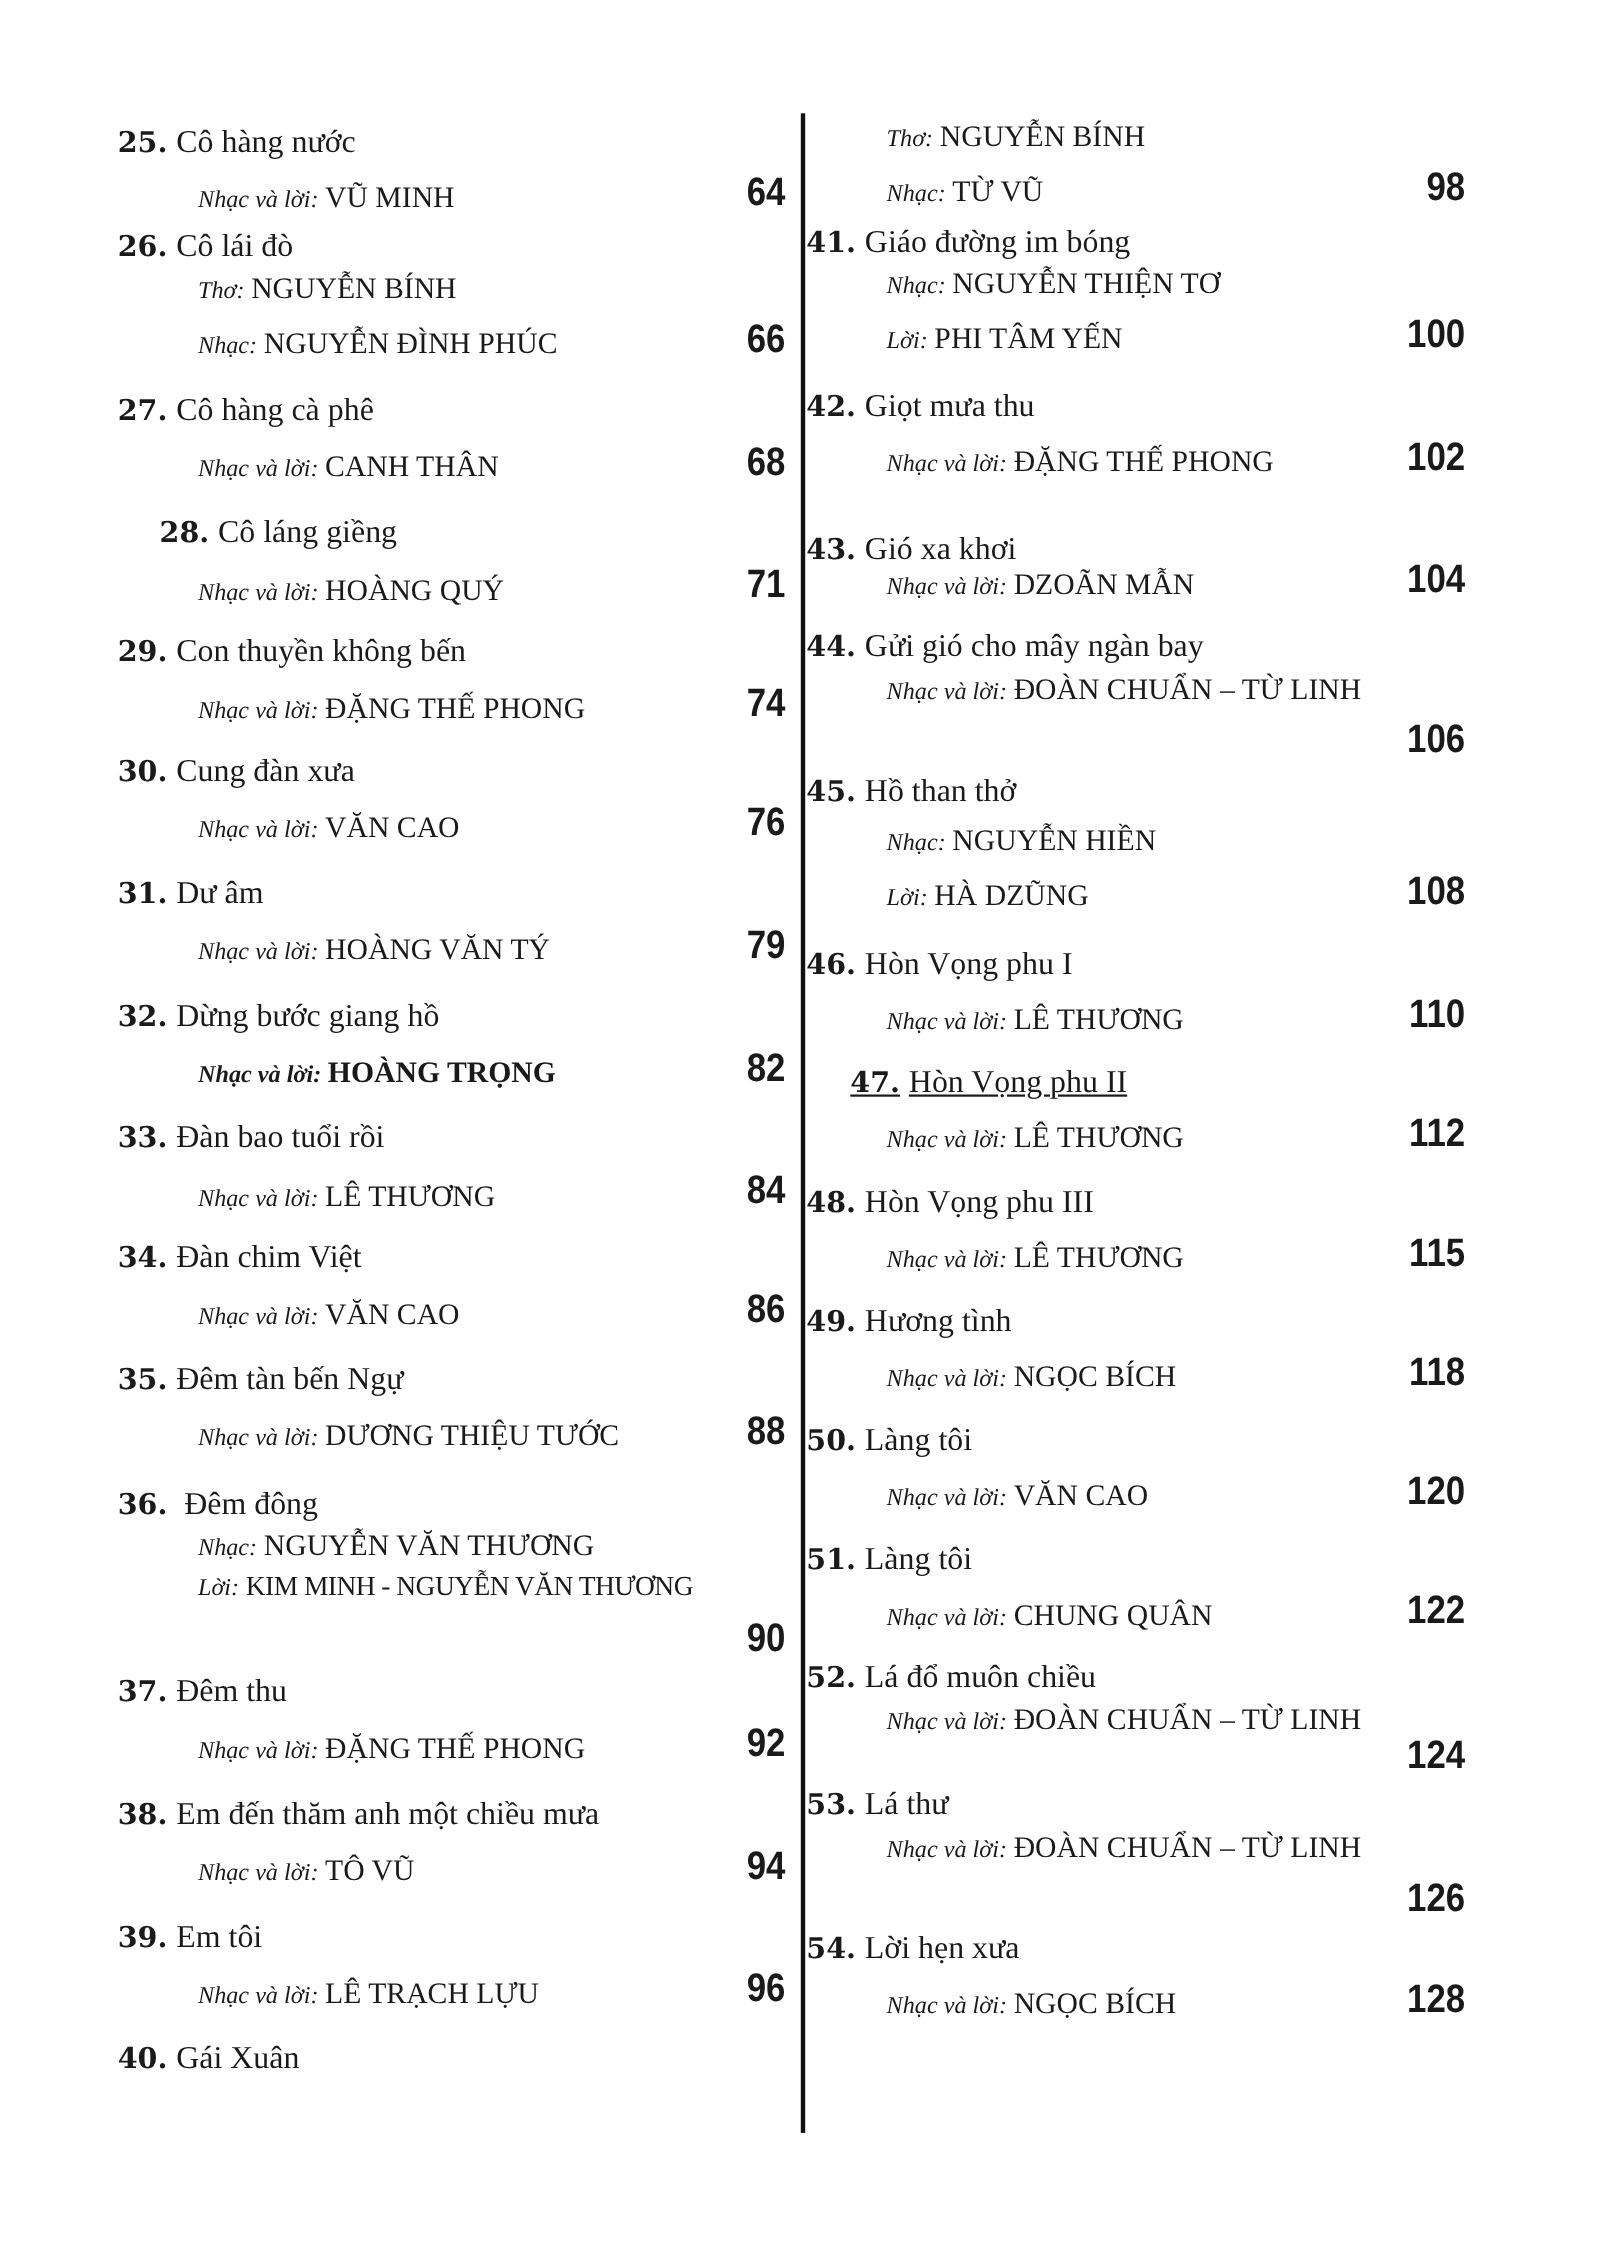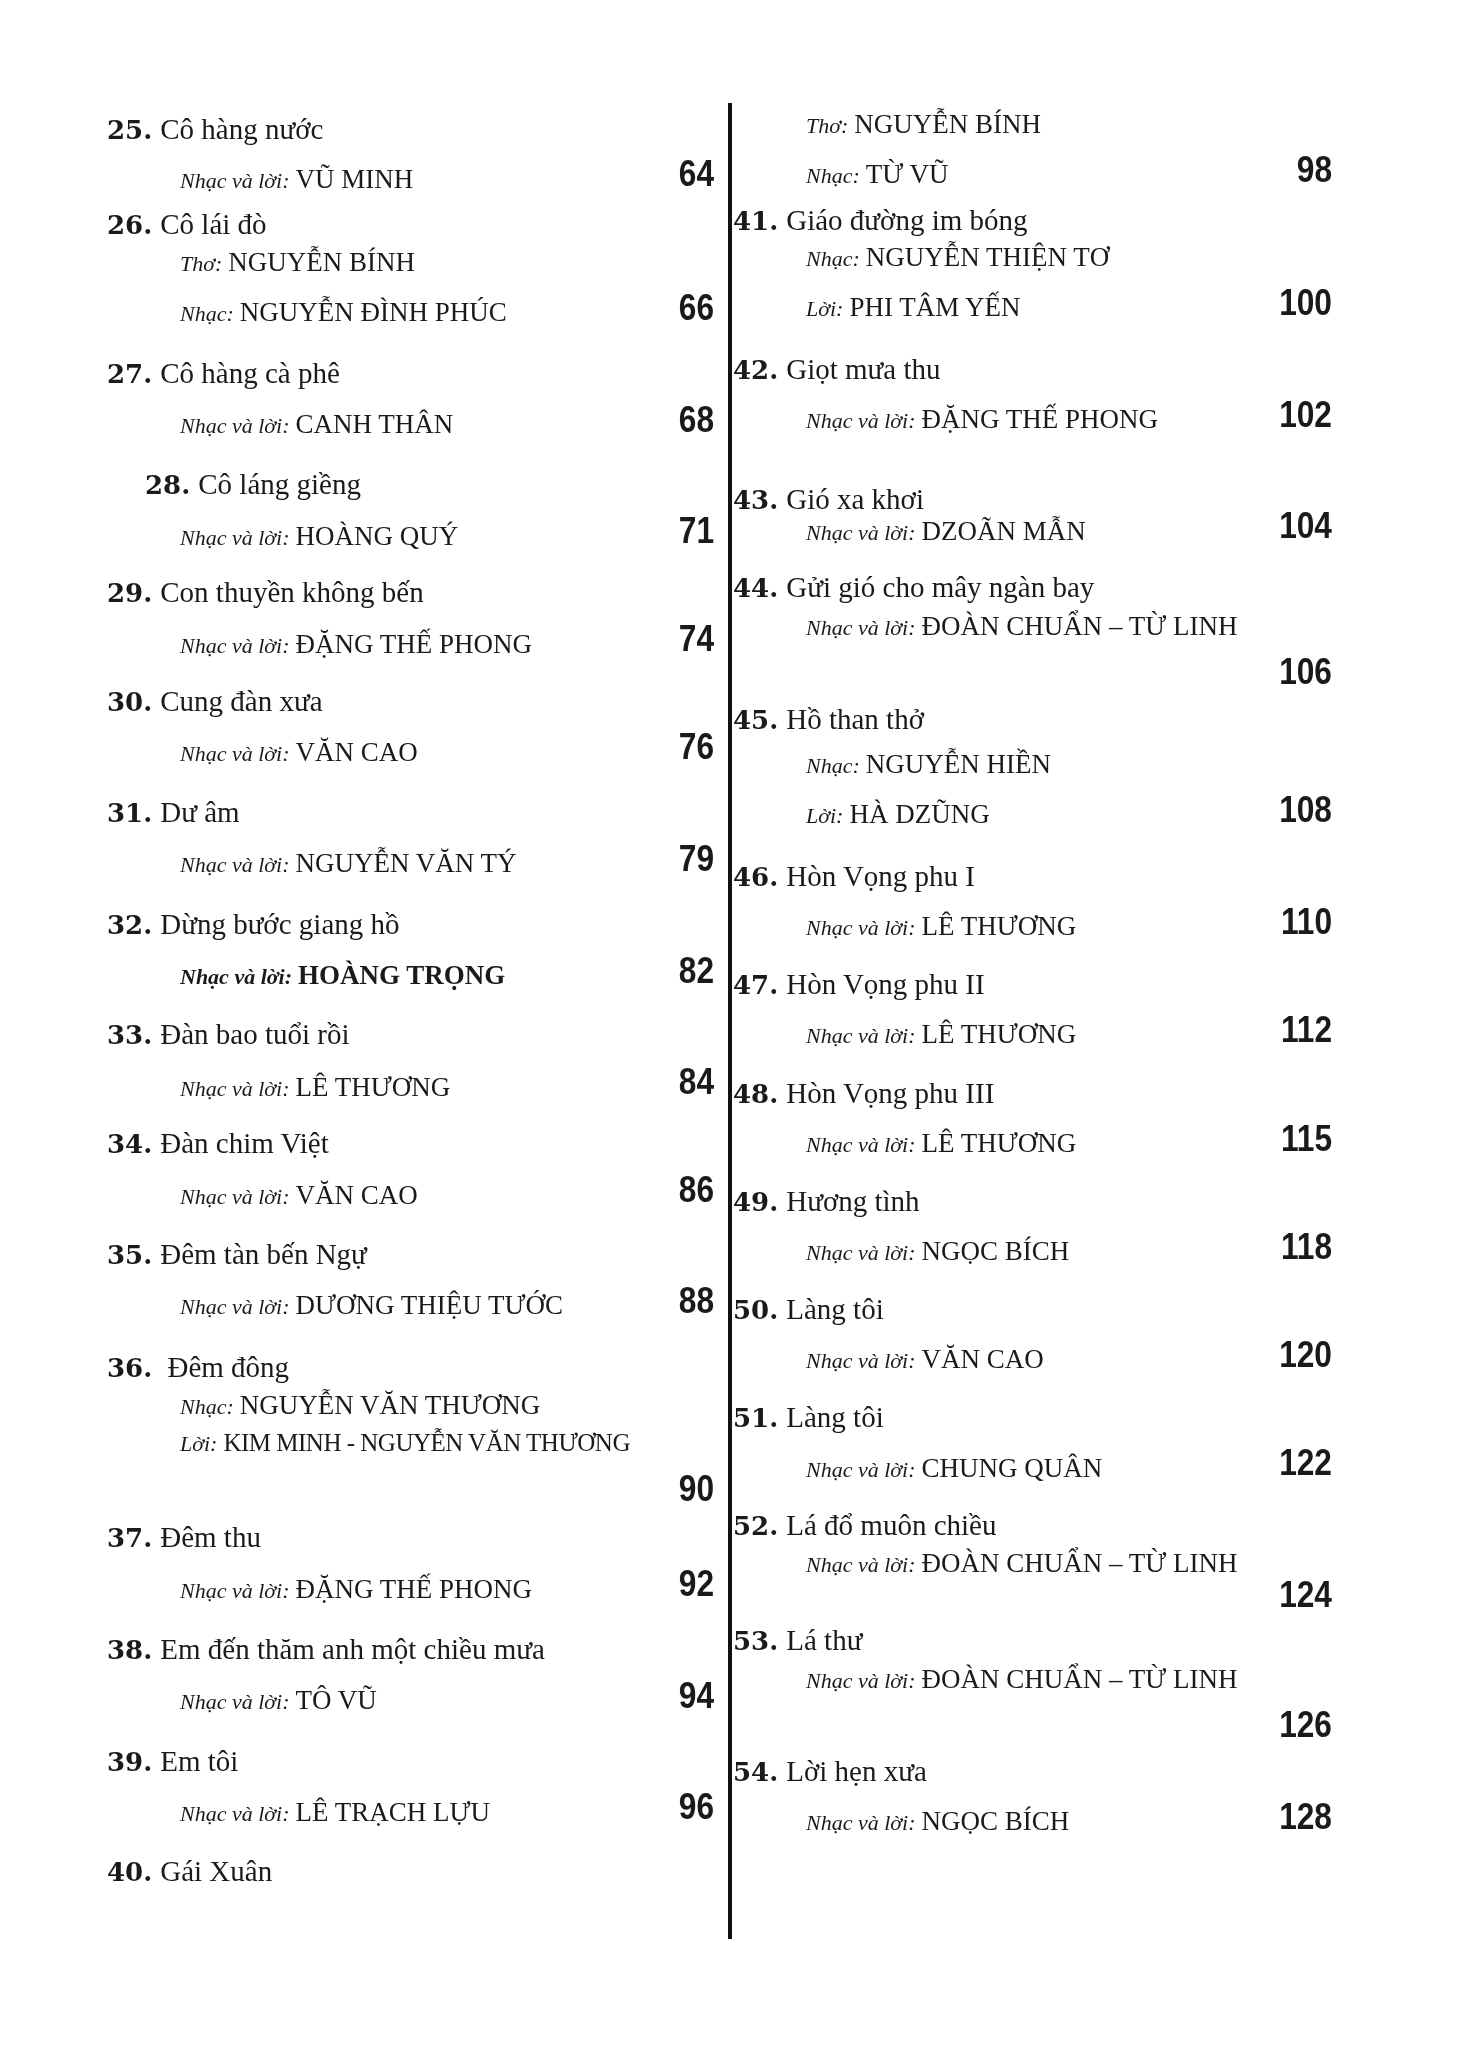--- a/index.html
+++ b/index.html
@@ -62,21 +62,21 @@
     <span class="num">30.</span><span class="title">Cung đàn xưa</span>
   </div>
     <div class="line" style="left: 180px; top: 736px;">
     <span class="role">Nhạc và lời:</span><span class="name">VĂN CAO</span>
   </div>
     <div class="page" style="left: 594px; top: 727px;">76</div>
     <div class="line" style="left: 107px; top: 796px;">
     <span class="num">31.</span><span class="title">Dư âm</span>
   </div>
     <div class="line" style="left: 180px; top: 847px;">
-    <span class="role">Nhạc và lời:</span><span class="name">NGUYỄN VĂN TÝ</span>
+    <span class="role">Nhạc và lời:</span><span class="name">HOÀNG VĂN TÝ</span>
   </div>
     <div class="page" style="left: 594px; top: 839px;">79</div>
     <div class="line" style="left: 107px; top: 908px;">
     <span class="num">32.</span><span class="title">Dừng bước giang hồ</span>
   </div>
     <div class="line" style="left: 180px; top: 959px; font-weight: bold;">
     <span class="role">Nhạc và lời:</span><span class="name">HOÀNG TRỌNG</span>
   </div>
     <div class="page" style="left: 594px; top: 951px;">82</div>
     <div class="line" style="left: 107px; top: 1018px;">
@@ -182,21 +182,21 @@
     <span class="role">Lời:</span><span class="name">HÀ DZŨNG</span>
   </div>
     <div class="page" style="left: 1212px; top: 790px;">108</div>
     <div class="line" style="left: 733px; top: 860px;">
     <span class="num">46.</span><span class="title">Hòn Vọng phu I</span>
   </div>
     <div class="line" style="left: 806px; top: 910px;">
     <span class="role">Nhạc và lời:</span><span class="name">LÊ THƯƠNG</span>
   </div>
     <div class="page" style="left: 1212px; top: 902px;">110</div>
-    <div class="line" style="left: 733px; top: 968px;">
+    <div class="line" style="left: 773px; top: 968px; text-decoration: underline;">
     <span class="num">47.</span><span class="title">Hòn Vọng phu II</span>
   </div>
     <div class="line" style="left: 806px; top: 1018px;">
     <span class="role">Nhạc và lời:</span><span class="name">LÊ THƯƠNG</span>
   </div>
     <div class="page" style="left: 1212px; top: 1010px;">112</div>
     <div class="line" style="left: 733px; top: 1077px;">
     <span class="num">48.</span><span class="title">Hòn Vọng phu III</span>
   </div>
     <div class="line" style="left: 806px; top: 1127px;">

